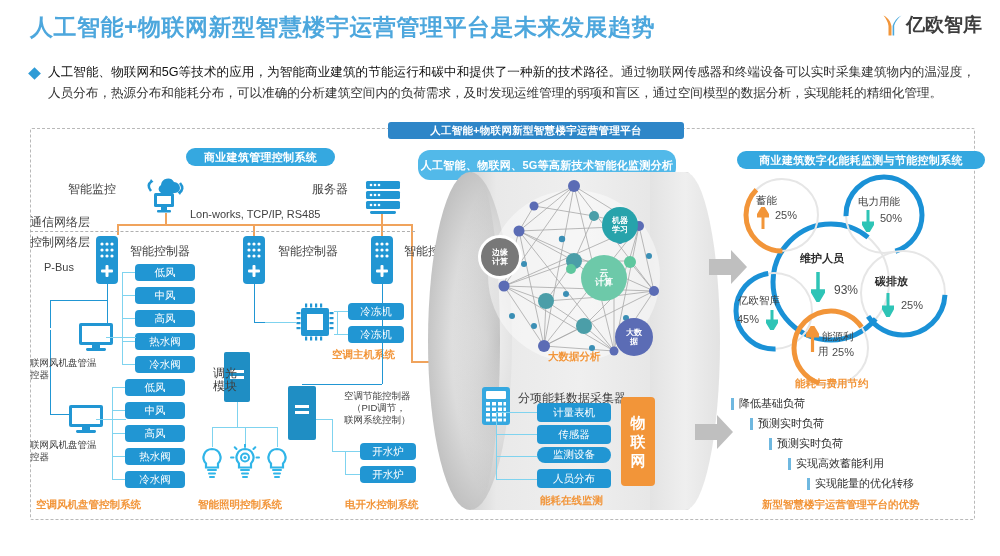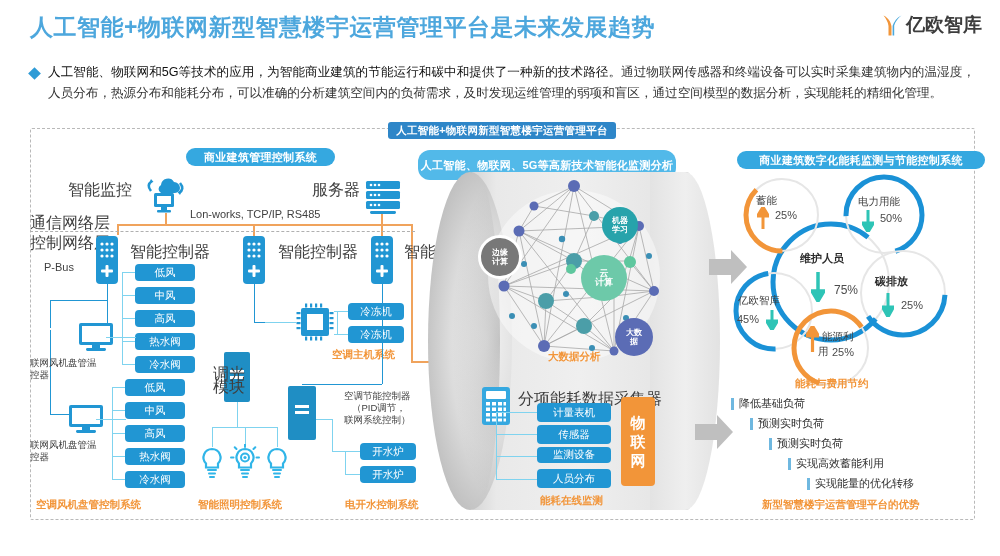--- a/index.html
+++ b/index.html
@@ -38,27 +38,27 @@
     position:absolute; left:30px; top:128px; width:945px; height:392px;
     border:1px dashed #b9b9b9; border-radius:2px;
   }
 
   
   .banner {
     position:absolute; color:#fff; font-size:11px; font-weight:bold;
     border-radius:12px; display:flex; align-items:center; justify-content:center;
     white-space:nowrap; letter-spacing:.3px;
   }
-  .banner-main { left:388px; top:122px; width:228px; height:17px; background:#2e86c8; font-size:10.5px; border-radius:3px;}
+  .banner-main { left:388px; top:122px; width:296px; height:17px; background:#2e86c8; font-size:10.5px; border-radius:3px;}
   .banner-left { left:186px; top:148px; width:149px; height:18px; background:#35a8e0; }
   .banner-center { left:418px; top:150px; width:258px; height:30px; background:#52b9e9; }
   .banner-right { left:737px; top:151px; width:252px; height:18px; background:#35a8e0; max-width:248px;}
 
   
-  .lbl { position:absolute; font-size:16px; color:#3f3f3f; white-space:nowrap; line-height:13px;}
+  .lbl { position:absolute; font-size:12px; color:#3f3f3f; white-space:nowrap; line-height:13px;}
   .lbl-sm { font-size:9.5px; }
   .cap-orange { position:absolute; font-size:10.5px; font-weight:bold; color:#f29539; white-space:nowrap; }
 
   
   .pill {
     position:absolute; height:17px; border-radius:4px; background:#2196d3;
     color:#fff; font-size:10.5px; display:flex; align-items:center; justify-content:center;
     white-space:nowrap;
   }
   .pill-w { width:60px; }
@@ -529,21 +529,21 @@
           <rect x="10" y="31.5" width="4" height="3"></rect>
           <rect x="16" y="31.5" width="4" height="3"></rect>
           <rect x="21.5" y="31.5" width="2.5" height="3"></rect>
       </g>
     </svg>
   </div>
   <div class="lbl" style="left:518px; top:392px;">分项能耗数据采集器</div>
 
   <div class="pill" style="left:537px; top:403px; width:74px; height:19px;">计量表机</div>
   <div class="pill" style="left:537px; top:425px; width:74px; height:19px;">传感器</div>
-  <div class="pill" style="left:537px; top:447px; width:74px; height:16px;">监测设备</div>
+  <div class="pill" style="left:537px; top:447px; width:74px; height:16px;border-radius:8px;">监测设备</div>
   <div class="pill" style="left:537px; top:469px; width:74px; height:19px;">人员分布</div>
   <div class="ln ln-v" style="left:496px; top:412px; height:67px;"></div>
   <div class="ln ln-h" style="left:496px; top:412px; width:41px;"></div>
   <div class="ln ln-h" style="left:496px; top:434px; width:41px;"></div>
   <div class="ln ln-h" style="left:496px; top:456px; width:41px;"></div>
   <div class="ln ln-h" style="left:496px; top:479px; width:41px;"></div>
 
   <div class="iot-box">
     <span>物</span>
     <span>联</span>
@@ -568,21 +568,21 @@
     <svg width="124" height="124" viewBox="0 0 124 124">
       <circle cx="62" cy="62" r="58" fill="none" stroke="#1a91d6" stroke-width="5" stroke-dasharray="273 92" stroke-dashoffset="-40" stroke-linecap="butt"></circle>
     </svg>
   </div>
   <div class="metric-name bold" style="left:800px; top:251px;">维护人员</div>
   <div class="icon" style="left:811px; top:272px;">
     <svg width="14" height="30" viewBox="0 0 14 30">
         <path d="M7 0 v20 M7 29 l-6 -10 h12 z" stroke="#2ec4b6" stroke-width="3.5" fill="#2ec4b6"></path>
       </svg>
   </div>
-  <div class="metric-val" style="left:834px; top:283px; font-size:12px;">75%</div>
+  <div class="metric-val" style="left:834px; top:283px; font-size:12px;">93%</div>
 
   <div class="circ circ-bg" style="left:745px; top:178px; width:74px; height:74px;"></div>
   <div class="icon" style="left:742px; top:175px;">
     <svg width="80" height="80" viewBox="0 0 80 80">
       <circle cx="40" cy="40" r="36" fill="none" stroke="#f29539" stroke-width="5" stroke-dasharray="85 141" stroke-dashoffset="-56" stroke-linecap="butt"></circle>
     </svg>
   </div>
   <div class="metric-name" style="left:756px; top:194px;">蓄能</div>
   <div class="icon" style="left:757px; top:207px;">
     <svg width="12" height="22" viewBox="0 0 12 22">

